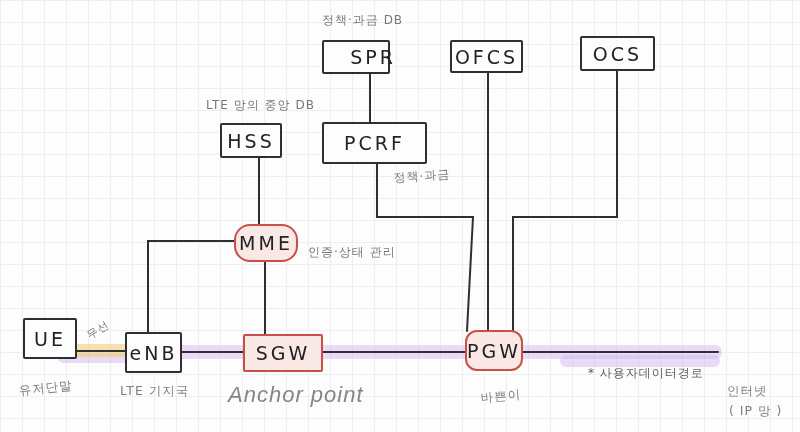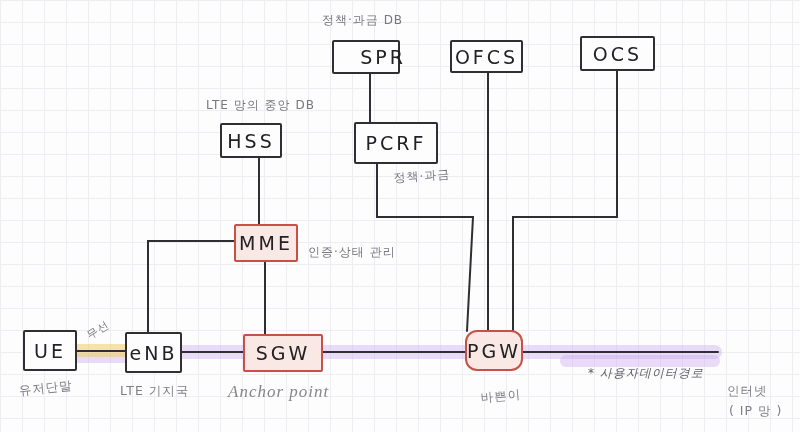--- a/index.html
+++ b/index.html
@@ -33,22 +33,22 @@
   .note{
     position:absolute;font-size:12px;color:#77777e;white-space:nowrap;
     letter-spacing:1px;
   }
   .note.dark{color:#5c5c63;}
   .caption{
     position:absolute;font-size:12.5px;color:#7d7d84;white-space:nowrap;
     letter-spacing:1px;
   }
   .caption.anchor{
-    font-size:17px;font-style:italic;color:#85858c;
-    font-family:Liberation Serif, serif;letter-spacing:1px;
+    font-size:22px;font-style:italic;color:#85858c;
+    font-family:Liberation Sans, sans-serif;letter-spacing:1px;
   }
   .rot{transform-origin:left top;}
 </style>
 </head>
 <body>
 
 <div class="stage">
 
   <svg class="wires" viewBox="0 0 800 432">
 
@@ -61,39 +61,39 @@
     <path class="wire" d="M234 241 H148 V333"></path>
     <path class="wire" d="M265 262 V335"></path>
     <path class="wire" d="M370 74 V122"></path>
     <path class="wire" d="M377 164 V217 H473 L467 331"></path>
     <path class="wire" d="M488 73 V331"></path>
     <path class="wire" d="M617 71 V217 H513 V331"></path>
     <path class="wire" d="M77 351 H125"></path>
     <path class="wire" d="M182 352 H718"></path>
   </svg>
 
-  <div class="node" style="left:332px;top:40px;width:68px;height:34px;padding-left:34px;">SPR</div>
+  <div class="node" style="left:322px;top:40px;width:68px;height:34px;padding-left:34px;">SPR</div>
   <div class="node" style="left:450px;top:40px;width:73px;height:33px;text-align:center;">OFCS</div>
   <div class="node" style="left:220px;top:123px;width:62px;height:35px;">HSS</div>
 
   <div class="node" style="left:580px;top:36px;width:75px;height:35px;">OCS</div>
-  <div class="node" style="left:354px;top:122px;width:84px;height:42px;">PCRF</div>
-  <div class="node hot" style="left:234px;top:224px;width:64px;height:38px;">MME</div>
+  <div class="node" style="left:322px;top:122px;width:105px;height:42px;">PCRF</div>
+  <div class="node hot" style="left:234px;top:224px;width:64px;height:38px;border-radius:16px;">MME</div>
 
-  <div class="node" style="left:23px;top:330px;width:54px;height:41px;">UE</div>
+  <div class="node" style="left:23px;top:318px;width:54px;height:41px;">UE</div>
   <div class="node" style="left:125px;top:332px;width:57px;height:41px;">eNB</div>
   <div class="node hot" style="left:243px;top:334px;width:80px;height:38px;">SGW</div>
   <div class="node hot" style="left:465px;top:330px;width:58px;height:41px;border-radius:12px;">PGW</div>
 
   <div class="note" style="left:322px;top:12px;">정책·과금 DB</div>
   <div class="note" style="left:206px;top:97px;">LTE 망의 중앙 DB</div>
   <div class="note rot" style="left:393px;top:170px;transform:rotate(-4deg);">정책·과금</div>
   <div class="note" style="left:308px;top:244px;">인증·상태 관리</div>
   <div class="note rot" style="left:84px;top:330px;font-size:11px;transform:rotate(-32deg);">무선</div>
-  <div class="note dark" style="left:588px;top:365px;font-style:italic;">* 사용자데이터경로</div>
+  <div class="note dark" style="left:588px;top:365px;">* 사용자데이터경로</div>
 
   <div class="caption rot" style="left:18px;top:383px;transform:rotate(-6deg);">유저단말</div>
   <div class="caption" style="left:120px;top:383px;">LTE 기지국</div>
   <div class="caption anchor" style="left:228px;top:382px;">Anchor point</div>
   <div class="caption rot" style="left:480px;top:390px;transform:rotate(-5deg);">바쁜이</div>
   <div class="caption" style="left:727px;top:383px;">인터넷</div>
   <div class="caption" style="left:729px;top:403px;">( IP 망 )</div>
 
 </div>
 

